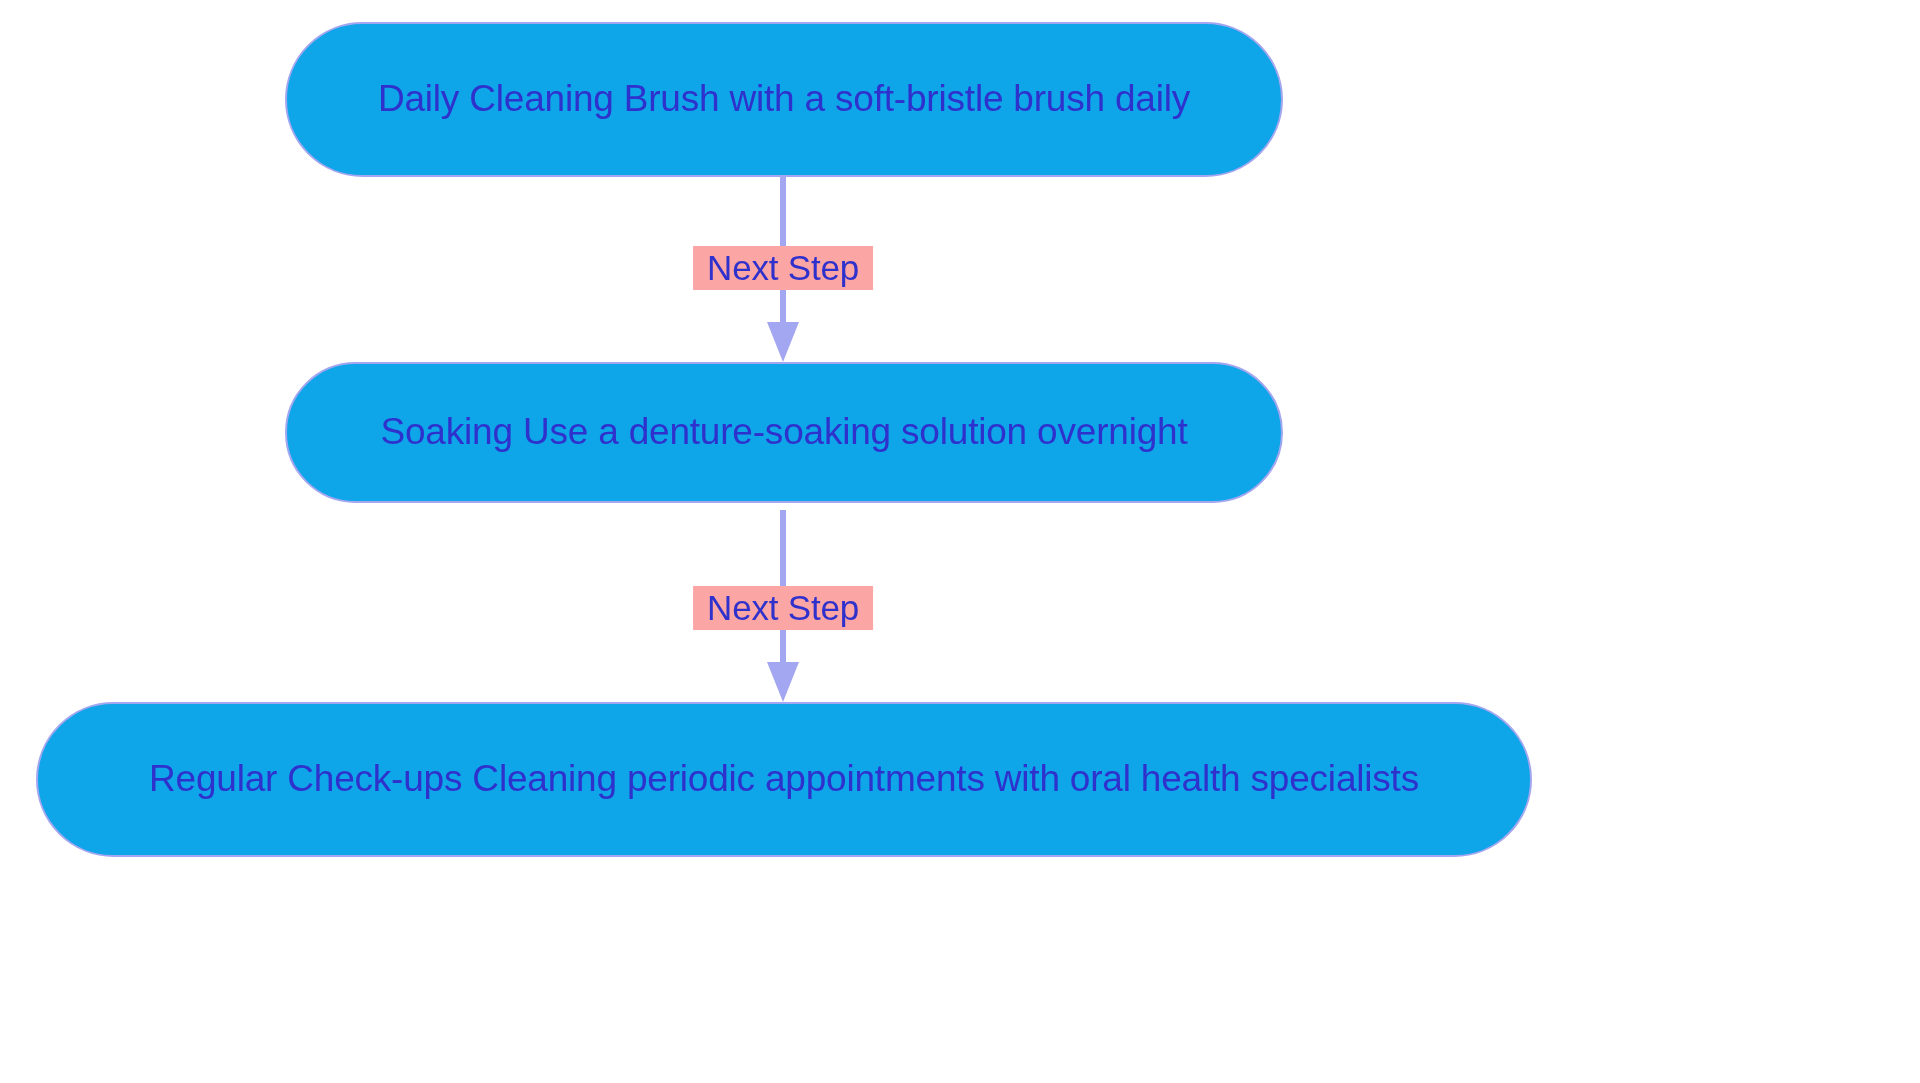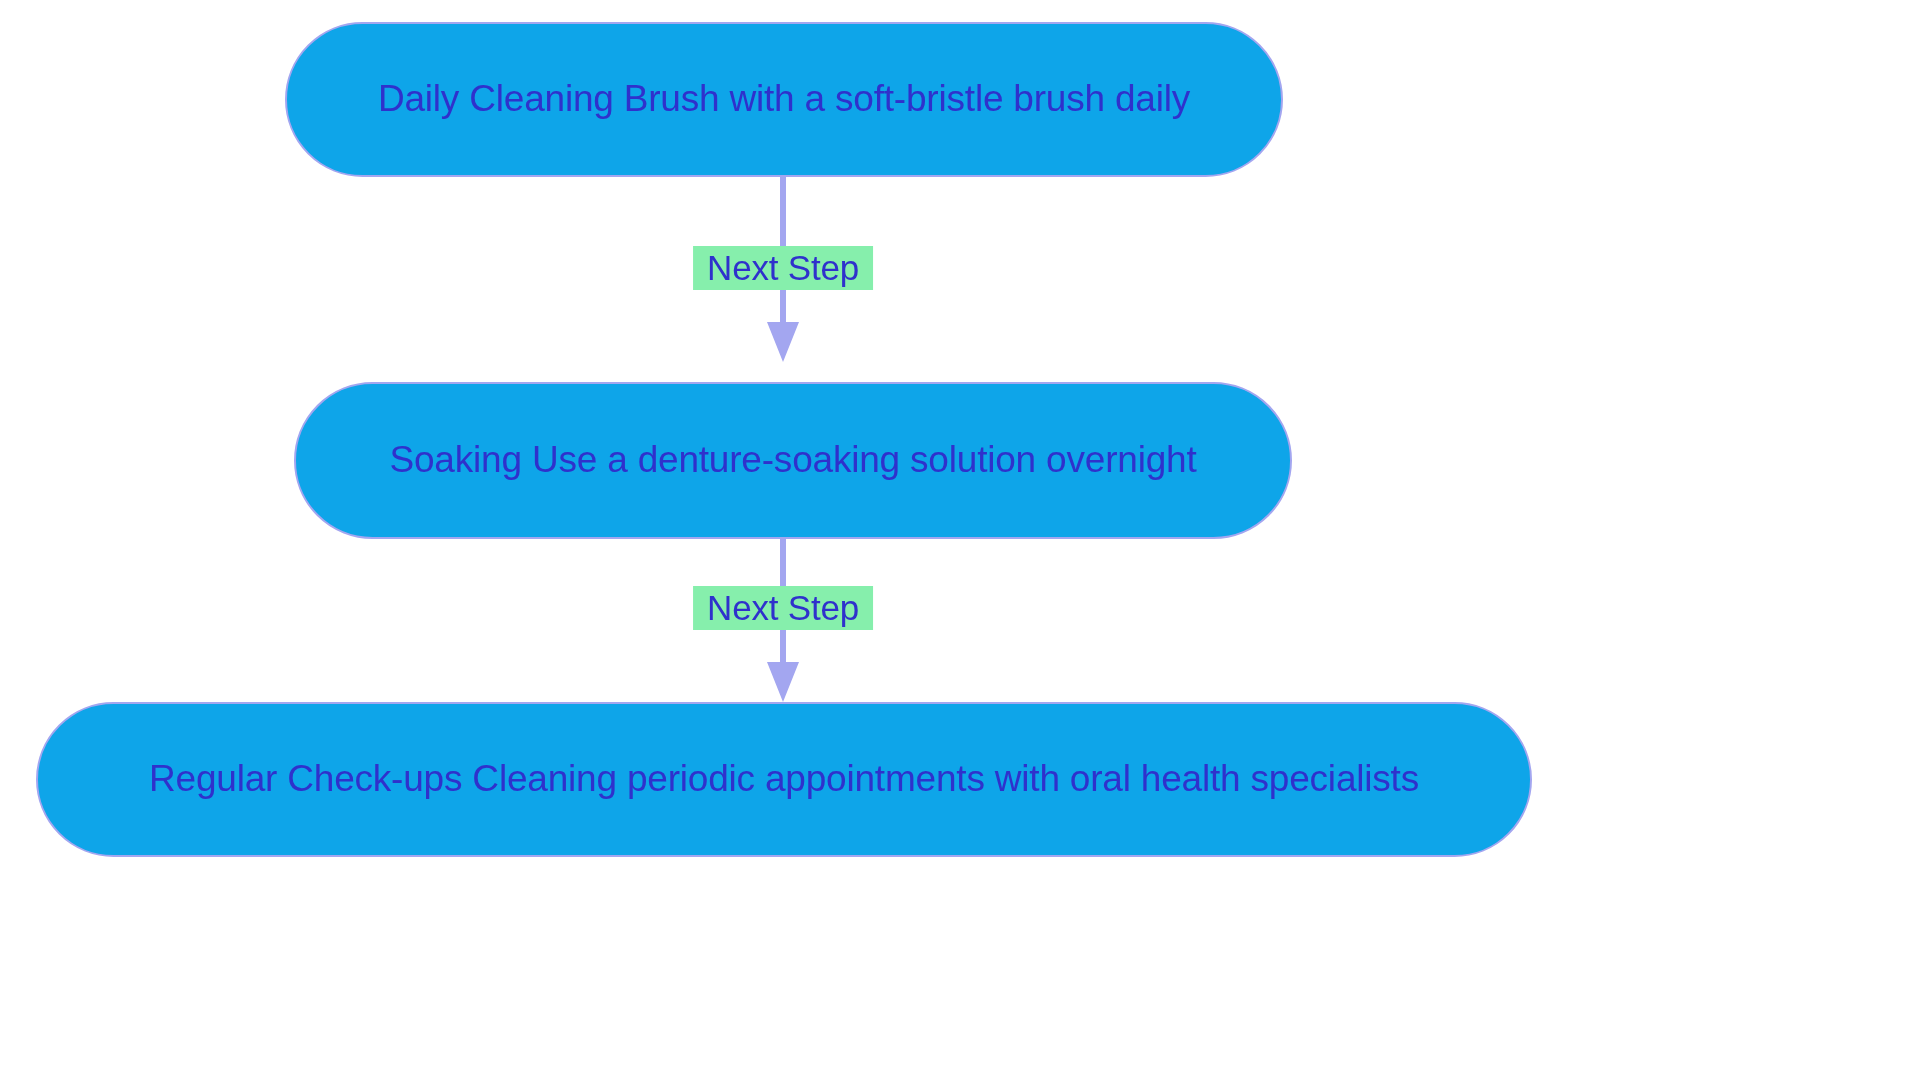--- a/index.html
+++ b/index.html
@@ -46,25 +46,24 @@
   }
 
   
   #node-1 {
     left: 285px;
     top: 22px;
     width: 998px;
     height: 155px;
   }
   #node-2 {
-    left: 294px;
+    left: 285px;
     top: 362px;
     width: 998px;
-    height: 157px;
-    margin-top: 20px;
+    height: 141px;
   }
   #node-3 {
     left: 36px;
     top: 702px;
     width: 1496px;
     height: 155px;
   }
 
   
   .edge {
@@ -90,21 +89,21 @@
   }
 
   .edge-label {
     position: absolute;
     color: #2f31cc;
     font-size: 35px;
     font-family: "Liberation Sans", sans-serif;
     font-weight: 400;
     letter-spacing: -0.2px;
     white-space: nowrap;
-    background: #86efac;
+    background: #fca5a5;
     padding: 2px 14px;
     z-index: 2;
     transform: translate(-50%, -50%);
   }
   #edge-label-1 {
     left: 783px;
     top: 268px;
   }
   #edge-label-2 {
     left: 783px;

